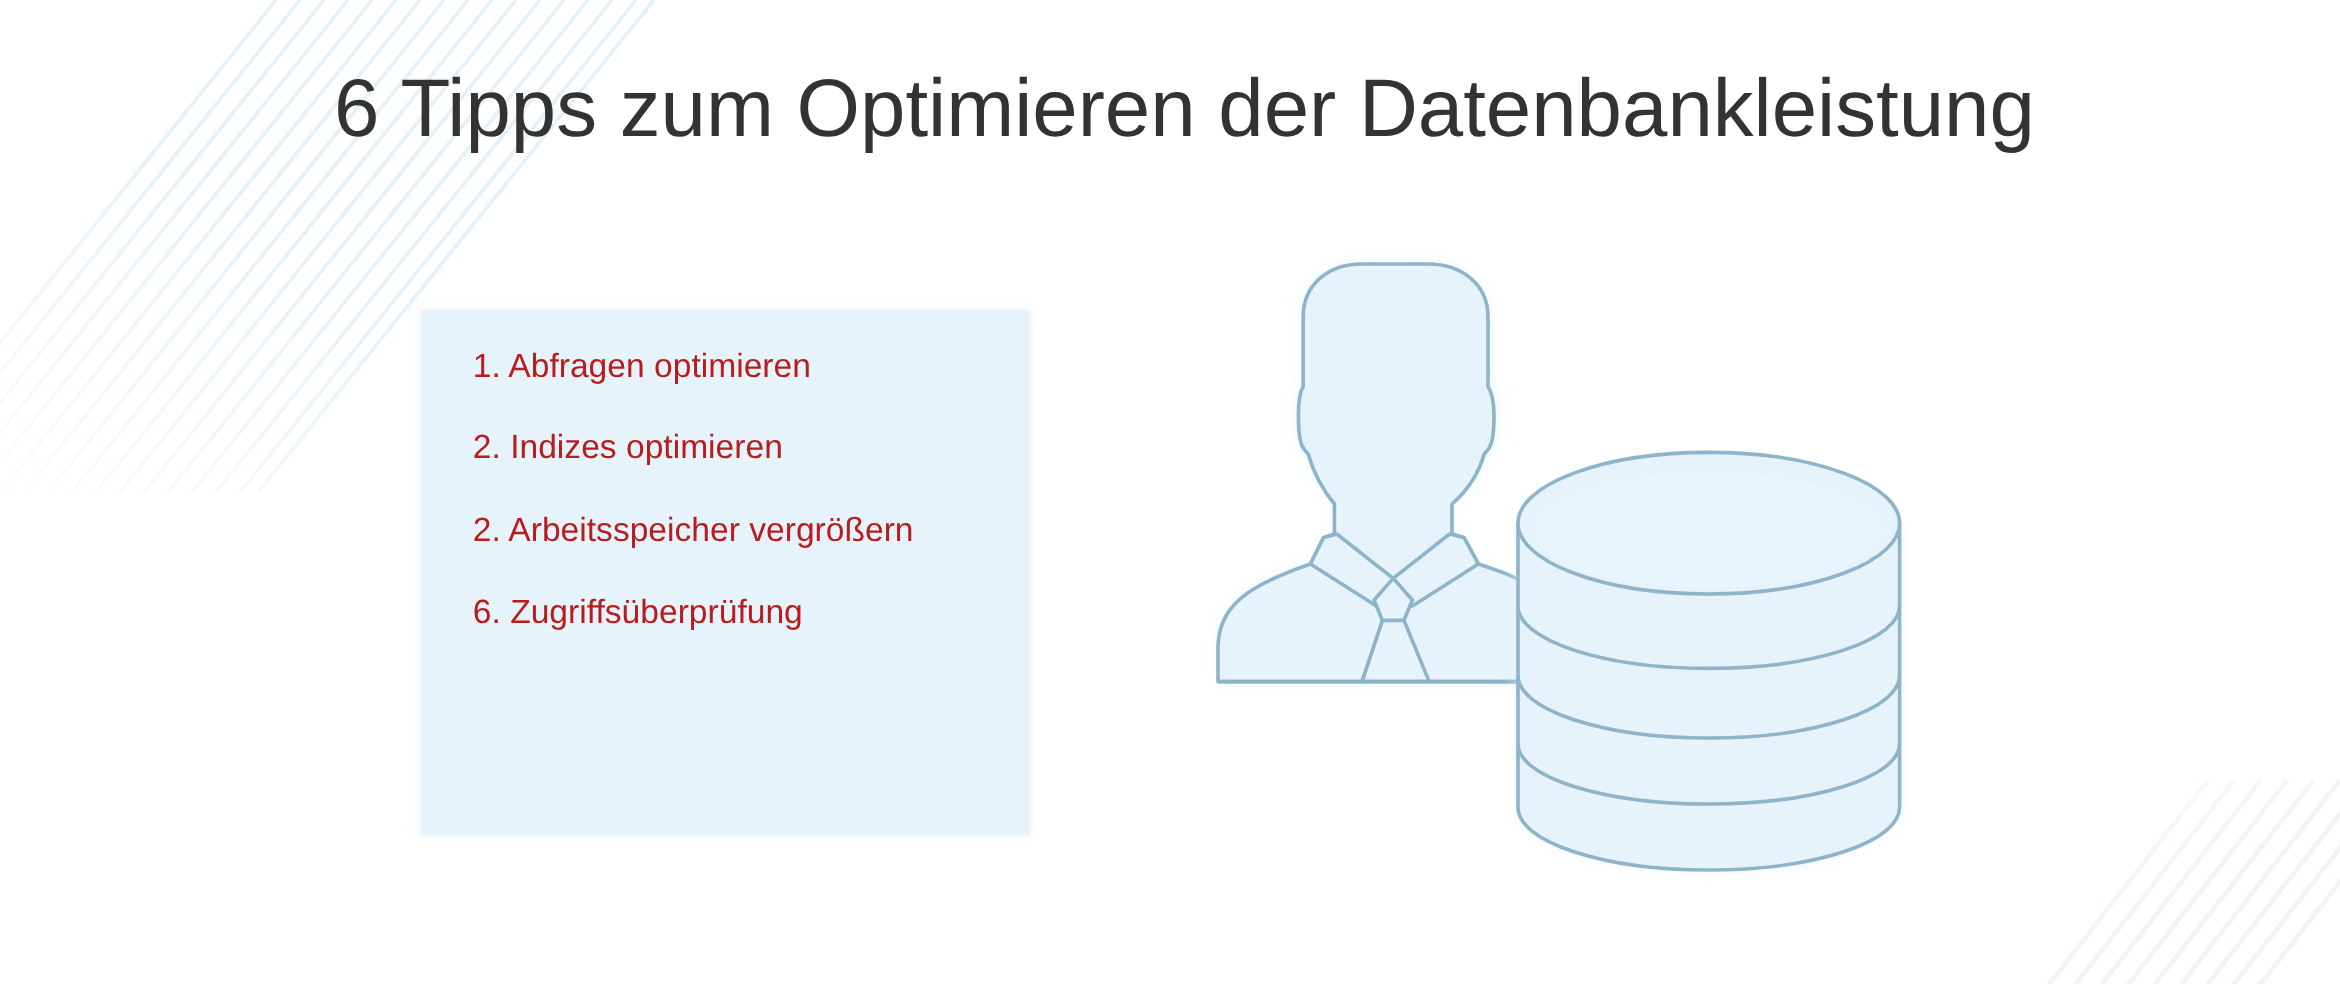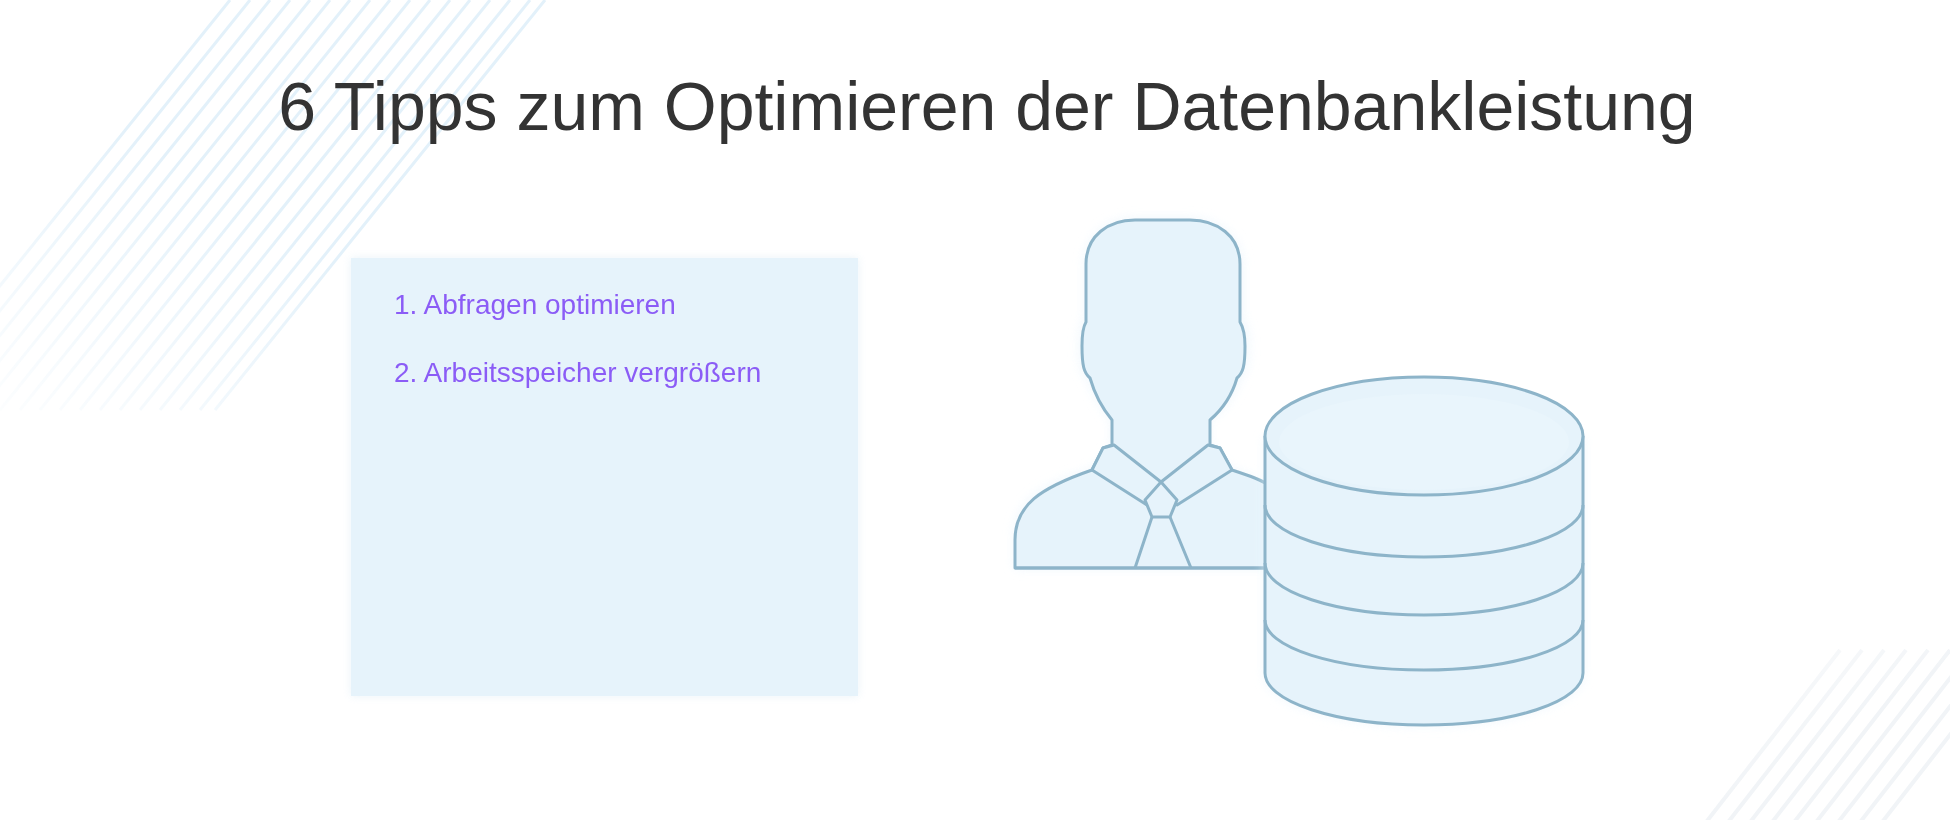--- a/index.html
+++ b/index.html
@@ -6,38 +6,38 @@
   body {
     width: 1950px; height: 820px; position: relative; overflow: hidden;
     background: #ffffff;
     font-family: "Liberation Sans", sans-serif;
   }
   .stripes {
     position: absolute; left: 0; top: 0; width: 1950px; height: 820px;
     pointer-events: none;
   }
   .title {
-    position: absolute; left: 0; top: 66px; width: 1950px;
+    position: absolute; left: 0; top: 50px; width: 1950px;
     text-align: center;
     margin: 0; padding: 0 0 0 24px; box-sizing: border-box;
     font-size: 68px; font-weight: normal; color: #333333;
     line-height: 80px; letter-spacing: 0px;
     white-space: nowrap;
   }
   .tips-box {
     position: absolute; left: 351px; top: 258px; width: 507px; height: 438px;
     background: #e6f3fb;
     box-shadow: 0 0 8px rgba(220,235,245,0.6);
   }
   .tips-list {
     list-style: none; margin: 0; padding: 0;
     position: absolute; left: 43px; top: 27px;
   }
   .tips-list li {
-    font-size: 28px; color: #8b5cf6; height: 68.4px; line-height: 40px;
+    font-size: 28px; color: #b91c1c; height: 68.4px; line-height: 40px;
     white-space: nowrap;
   }
   .illustration {
     position: absolute; left: 0; top: 0; width: 1950px; height: 820px;
   }
 </style>
 </head>
 <body>
 
 <svg class="stripes" width="1950" height="820" viewBox="0 0 1950 820">
@@ -88,21 +88,23 @@
     <line x1="1994" y1="650" x2="1854" y2="830"></line>
     <line x1="2016" y1="650" x2="1876" y2="830"></line>
   </g>
 </svg>
 
 <h1 class="title">6 Tipps zum Optimieren der Datenbankleistung</h1>
 
 <div class="tips-box">
   <ul class="tips-list">
     <li>1. Abfragen optimieren</li>
+    <li>2. Indizes optimieren</li>
     <li>2. Arbeitsspeicher vergrößern</li>
+    <li>6. Zugriffsüberprüfung</li>
   </ul>
 </div>
 
 <svg class="illustration" width="1950" height="820" viewBox="0 0 1950 820">
   <defs>
     <filter id="soft" x="-10%" y="-10%" width="120%" height="120%">
       <feGaussianBlur stdDeviation="6"></feGaussianBlur>
     </filter>
   </defs>
 

